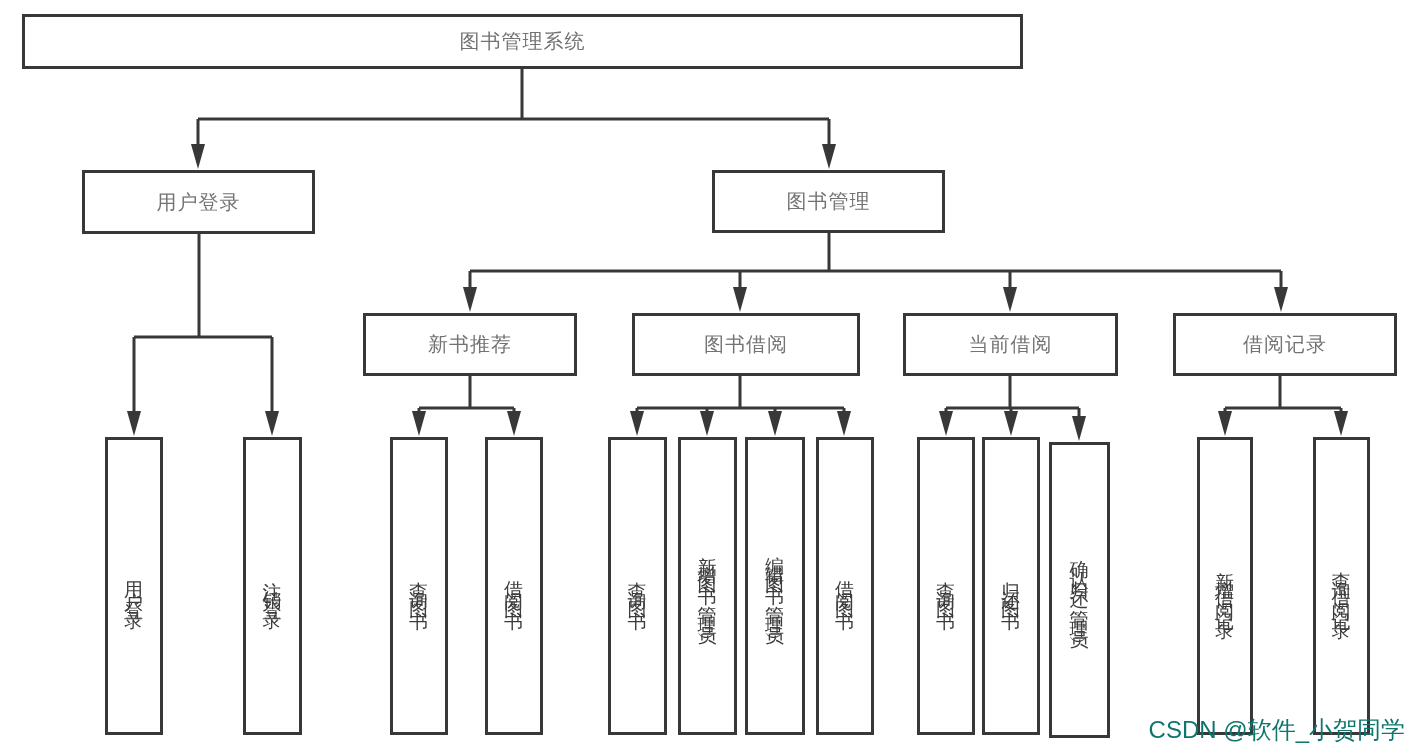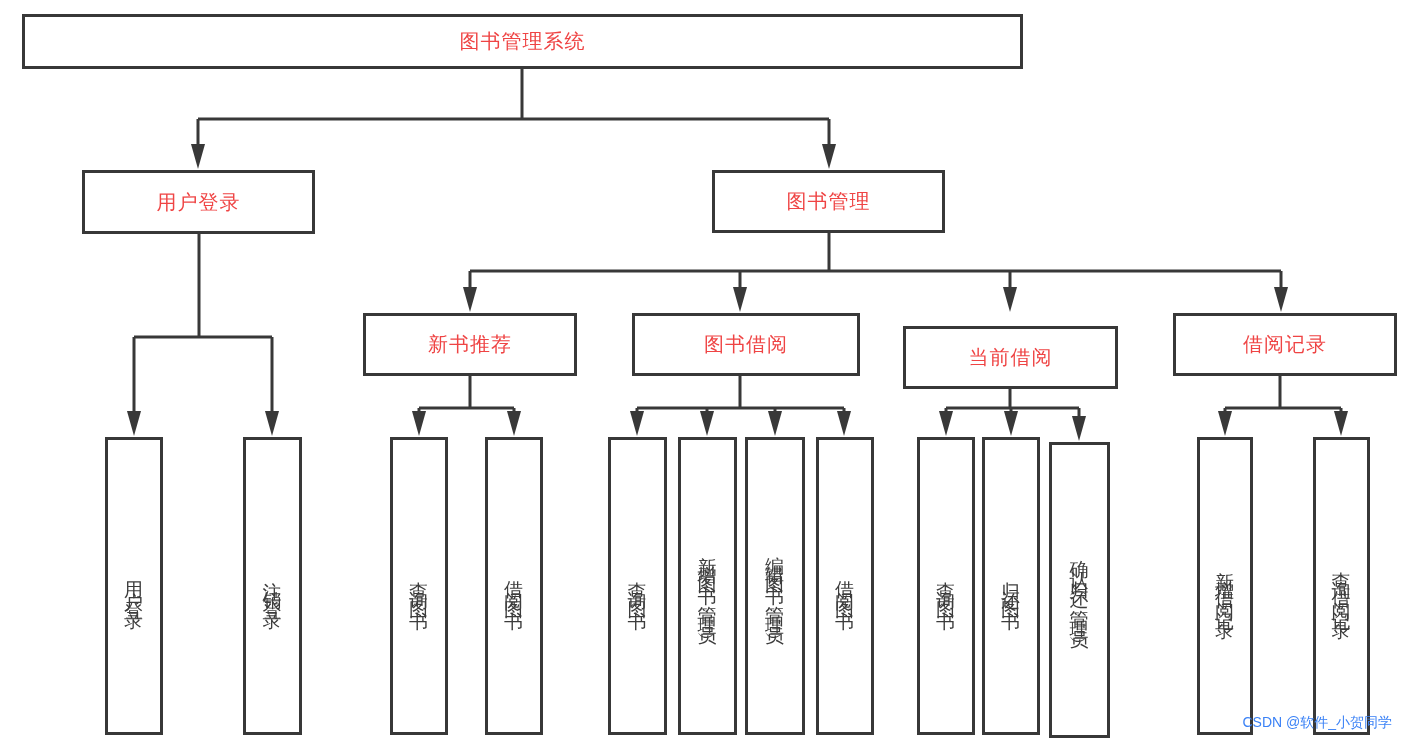--- a/index.html
+++ b/index.html
@@ -35,21 +35,21 @@
     position: absolute;
     border: 3px solid #383838;
     background: #ffffff;
     display: flex;
     align-items: center;
     justify-content: center;
     z-index: 2;
   }
   .hnode span {
     font-size: 20px;
-    color: #ef4444;
+    color: #737373;
     letter-spacing: 1px;
     white-space: nowrap;
   }
 
   .vnode {
     position: absolute;
     top: 437px;
     height: 298px;
     border: 3px solid #383838;
     background: #ffffff;
@@ -66,43 +66,43 @@
     color: #3c3c3c;
     white-space: nowrap;
   }
 
   
   .n-root          { left: 22px;   top: 14px;  width: 1001px; height: 55px; }
   .n-user-login    { left: 82px;   top: 170px; width: 233px;  height: 64px; }
   .n-book-mgmt     { left: 712px;  top: 170px; width: 233px;  height: 63px; }
   .n-new-book      { left: 363px;  top: 313px; width: 214px;  height: 63px; }
   .n-book-borrow   { left: 632px;  top: 313px; width: 228px;  height: 63px; }
-  .n-cur-borrow    { left: 903px;  top: 313px; width: 215px;  height: 63px; margin-top: 13px; }
+  .n-cur-borrow    { left: 903px;  top: 313px; width: 215px;  height: 63px; }
   .n-borrow-rec    { left: 1173px; top: 313px; width: 224px;  height: 63px; }
 
   .n-ul1 { left: 105px;  width: 58px; }
   .n-ul2 { left: 243px;  width: 59px; }
   .n-a1  { left: 390px;  width: 58px; }
   .n-a2  { left: 485px;  width: 58px; }
   .n-b1  { left: 608px;  width: 59px; }
   .n-b2  { left: 678px;  width: 59px; }
   .n-b3  { left: 745px;  width: 60px; }
   .n-b4  { left: 816px;  width: 58px; }
   .n-c1  { left: 917px;  width: 58px; }
   .n-c2  { left: 982px;  width: 58px; }
   .n-c3  { left: 1049px; width: 61px; top: 442px; height: 296px; }
   .n-d1  { left: 1197px; width: 56px; }
   .n-d2  { left: 1313px; width: 57px; }
 
   .watermark {
     position: absolute;
-    right: 13px;
+    right: 0;
     top: 714px;
-    font-size: 14px;
-    color: #3b82f6;
+    font-size: 24px;
+    color: #0f766e;
     z-index: 5;
     white-space: nowrap;
   }
 </style>
 </head>
 <body>
 
 <div class="stage">
 
   <svg class="connectors" viewBox="0 0 1405 747" xmlns="http://www.w3.org/2000/svg">

